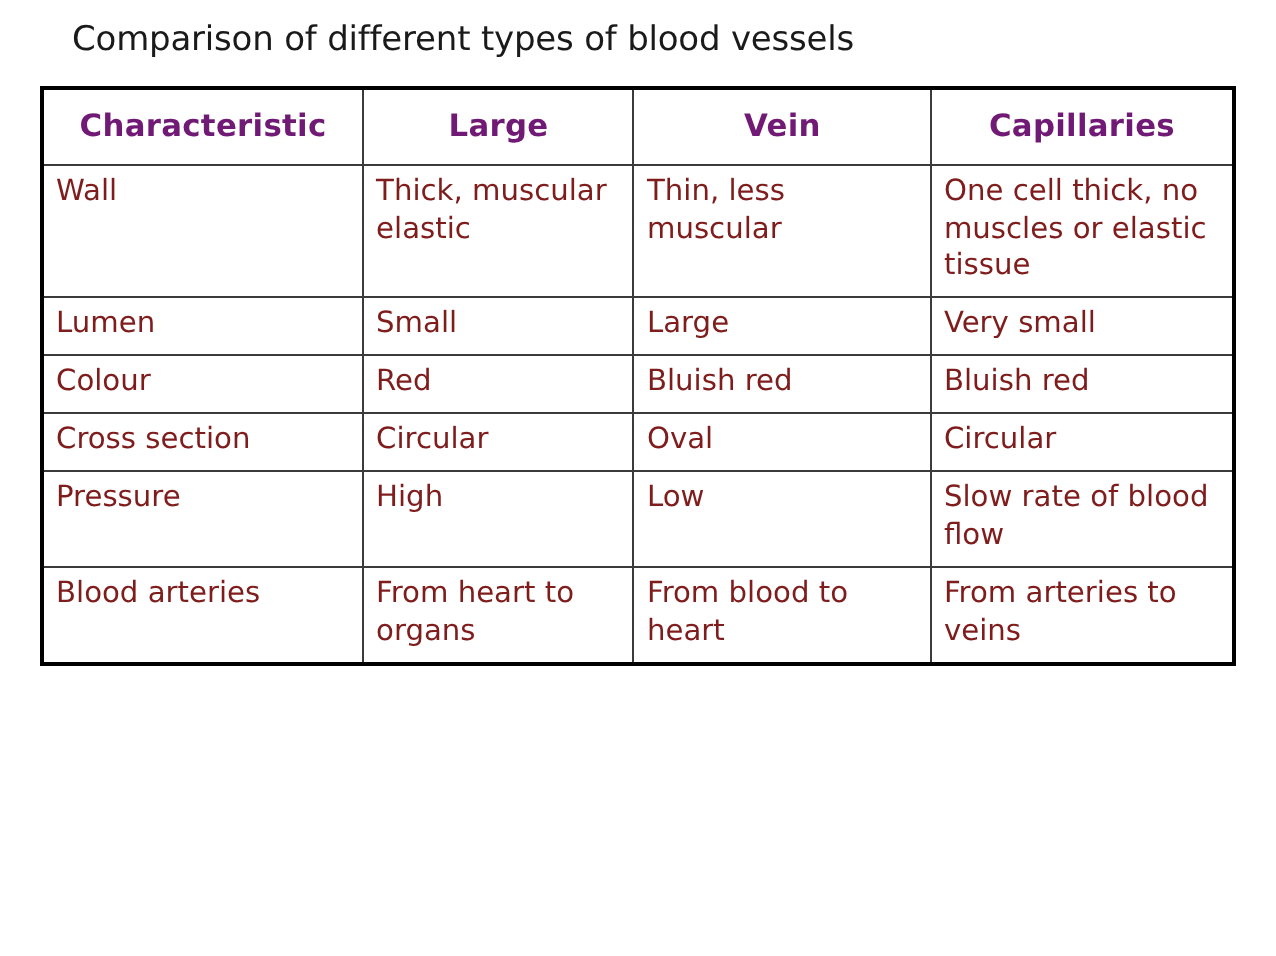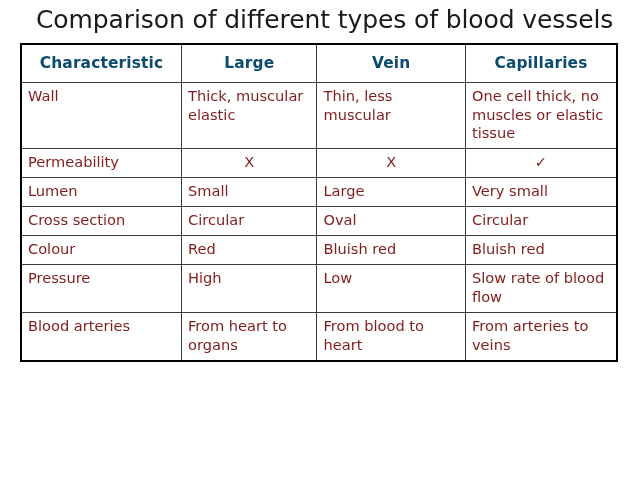--- a/index.html
+++ b/index.html
@@ -25,21 +25,21 @@
     background: #ffffff;
   }
 
   #slide-title {
     position: absolute;
     left: 20px;
     top: 4px;
     width: 600px;
     height: 32px;
     line-height: 32px;
-    font-size: 25px;
+    font-size: 17px;
     font-weight: 400;
     color: #1a1a1a;
     letter-spacing: -0.1px;
     text-align: left;
     padding-left: 16px;
     box-sizing: border-box;
     white-space: nowrap;
   }
 
   #vessel-table {
@@ -66,21 +66,21 @@
     text-align: left;
     font-size: 14.6px;
     line-height: 1.28;
     font-weight: 400;
     color: #7f1d1d;
     word-wrap: break-word;
     overflow: hidden;
   }
 
   #vessel-table thead th {
-    color: #0c4a6e;
+    color: #701a75;
     font-weight: bold;
     font-size: 15.4px;
     text-align: center;
     vertical-align: middle;
     height: 33px;
     padding: 2px 4px;
     letter-spacing: 0.15px;
   }
 
   #vessel-table td.center {
@@ -121,47 +121,41 @@
     </thead>
     <tbody data-name="table-body">
 
       <tr class="row-tall" data-name="table-row">
         <td data-name="cell-characteristic">Wall</td>
         <td data-name="cell-artery">Thick, muscular elastic</td>
         <td data-name="cell-vein">Thin, less muscular</td>
         <td data-name="cell-capillaries">One cell thick, no muscles or elastic tissue</td>
       </tr>
 
-      <tr data-name="table-row">
-        <td data-name="cell-characteristic">Permeability</td>
-        <td class="center" data-name="cell-artery">X</td>
-        <td class="center" data-name="cell-vein">X</td>
-        <td class="center mark-check" data-name="cell-capillaries">✓</td>
-      </tr>
 
       <tr data-name="table-row">
         <td data-name="cell-characteristic">Lumen</td>
         <td data-name="cell-artery">Small</td>
         <td data-name="cell-vein">Large</td>
         <td data-name="cell-capillaries">Very small</td>
       </tr>
 
 
       <tr data-name="table-row">
+        <td data-name="cell-characteristic">Colour</td>
+        <td data-name="cell-artery">Red</td>
+        <td data-name="cell-vein">Bluish red</td>
+        <td data-name="cell-capillaries">Bluish red</td>
+      </tr>
+
+      <tr data-name="table-row">
         <td data-name="cell-characteristic">Cross section</td>
         <td data-name="cell-artery">Circular</td>
         <td data-name="cell-vein">Oval</td>
         <td data-name="cell-capillaries">Circular</td>
-      </tr>
-
-      <tr data-name="table-row">
-        <td data-name="cell-characteristic">Colour</td>
-        <td data-name="cell-artery">Red</td>
-        <td data-name="cell-vein">Bluish red</td>
-        <td data-name="cell-capillaries">Bluish red</td>
       </tr>
 
       <tr class="row-med" data-name="table-row">
         <td data-name="cell-characteristic">Pressure</td>
         <td data-name="cell-artery">High</td>
         <td data-name="cell-vein">Low</td>
         <td data-name="cell-capillaries">Slow rate of blood flow</td>
       </tr>
 
       <tr class="row-med" data-name="table-row">

